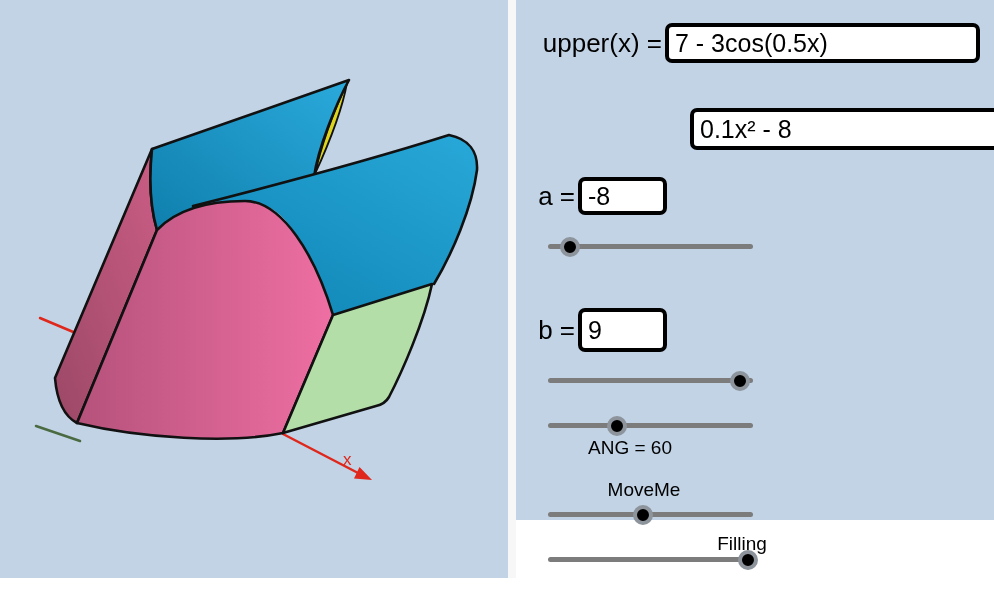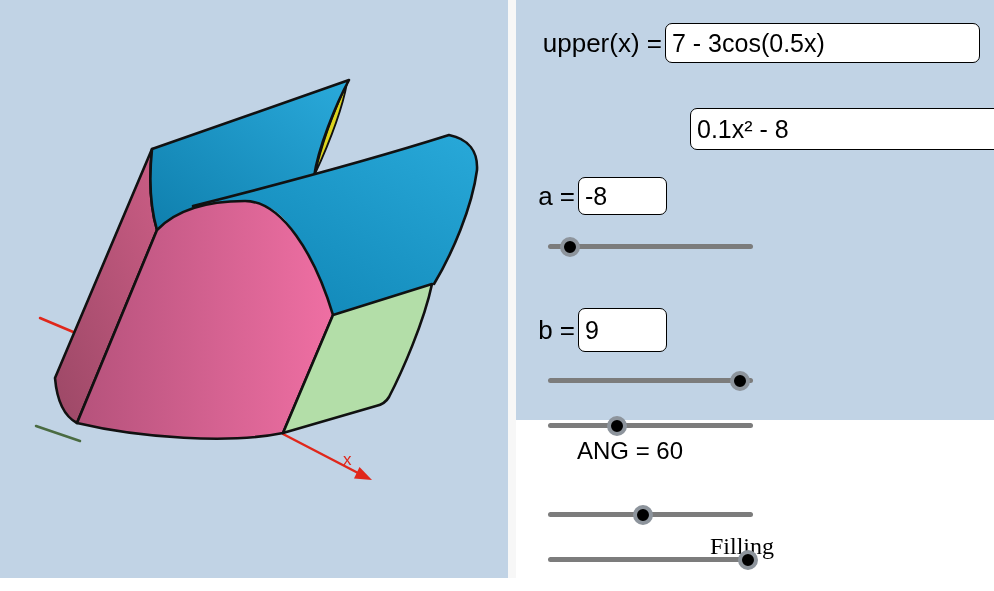--- a/index.html
+++ b/index.html
@@ -5,30 +5,30 @@
   html,body{margin:0;padding:0;}
   #app{
     position:relative;
     width:994px;height:591px;
     font-family:"Liberation Sans",sans-serif;
     overflow:hidden;
     background:#ffffff;
   }
   #graphics-view{position:absolute;left:0;top:0;width:508px;height:578px;}
   #splitter{position:absolute;left:508px;top:0;width:8px;height:591px;cursor:col-resize;}
-  #controls-panel{position:absolute;left:516px;top:0;width:478px;height:420px;}
+  #controls-panel{position:absolute;left:516px;top:0;width:478px;height:520px;}
   #bottom-bar{position:absolute;left:0;top:578px;width:994px;height:13px;background:#ffffff;}
 
   .lbl{
     position:absolute;color:#000;font-size:26px;
     text-align:right;white-space:nowrap;
   }
-  .lbl-center{position:absolute;color:#000;font-size:24px;text-align:center;white-space:nowrap;}
+  .lbl-center{position:absolute;color:#000;font-size:19px;text-align:center;white-space:nowrap;}
   .gg-input{
-    position:absolute;background:#ffffff;border:1px solid #000000;border-radius:7px;
+    position:absolute;background:#ffffff;border:4px solid #000000;border-radius:7px;
     font-family:"Liberation Sans",sans-serif;font-size:25px;color:#000;
     padding:0 0 0 6px;margin:0;box-sizing:border-box;outline:none;
   }
   .slider{position:absolute;width:205px;height:20px;}
   .slider .track{
     position:absolute;left:0;top:7px;width:100%;height:5px;
     border-radius:3px;
   }
   .slider .thumb{
     position:absolute;top:0;width:12px;height:12px;border-radius:50%;
@@ -106,26 +106,27 @@
       <div class="track" style="background-color: rgb(124, 124, 124);"></div>
       <div class="thumb" style="left: calc(93.7% - 10px);"></div>
     </div>
 
     <div class="slider" style="left:32px;top:416px;">
       <div class="track" style="background-color: rgb(124, 124, 124);"></div>
       <div class="thumb" style="left: calc(33.7% - 10px);"></div>
     </div>
     <div class="lbl-center" style="left:24px;top:437px;width:180px;">ANG = 60</div>
 
+    <div class="lbl-center" style="left:38px;top:479px;width:180px;">MoveMe</div>
     <div class="slider" style="left:32px;top:505px;">
       <div class="track" style="background-color: rgb(124, 124, 124);"></div>
       <div class="thumb" style="left: calc(46.3% - 10px);"></div>
     </div>
 
-    <div class="lbl-center" style="left:136px;top:533px;width:180px;font-family:Liberation Serif, serif;">Filling</div>
+    <div class="lbl-center" style="left:136px;top:533px;width:180px;">Filling</div>
     <div class="slider" style="left:32px;top:550px;">
       <div class="track" style="background-color: rgb(124, 124, 124);"></div>
       <div class="thumb" style="left: calc(97.6% - 10px);"></div>
     </div>
 
   </div>
 
   <div id="bottom-bar" style="background-color: rgb(255, 255, 255);"></div>
 
 </div>

